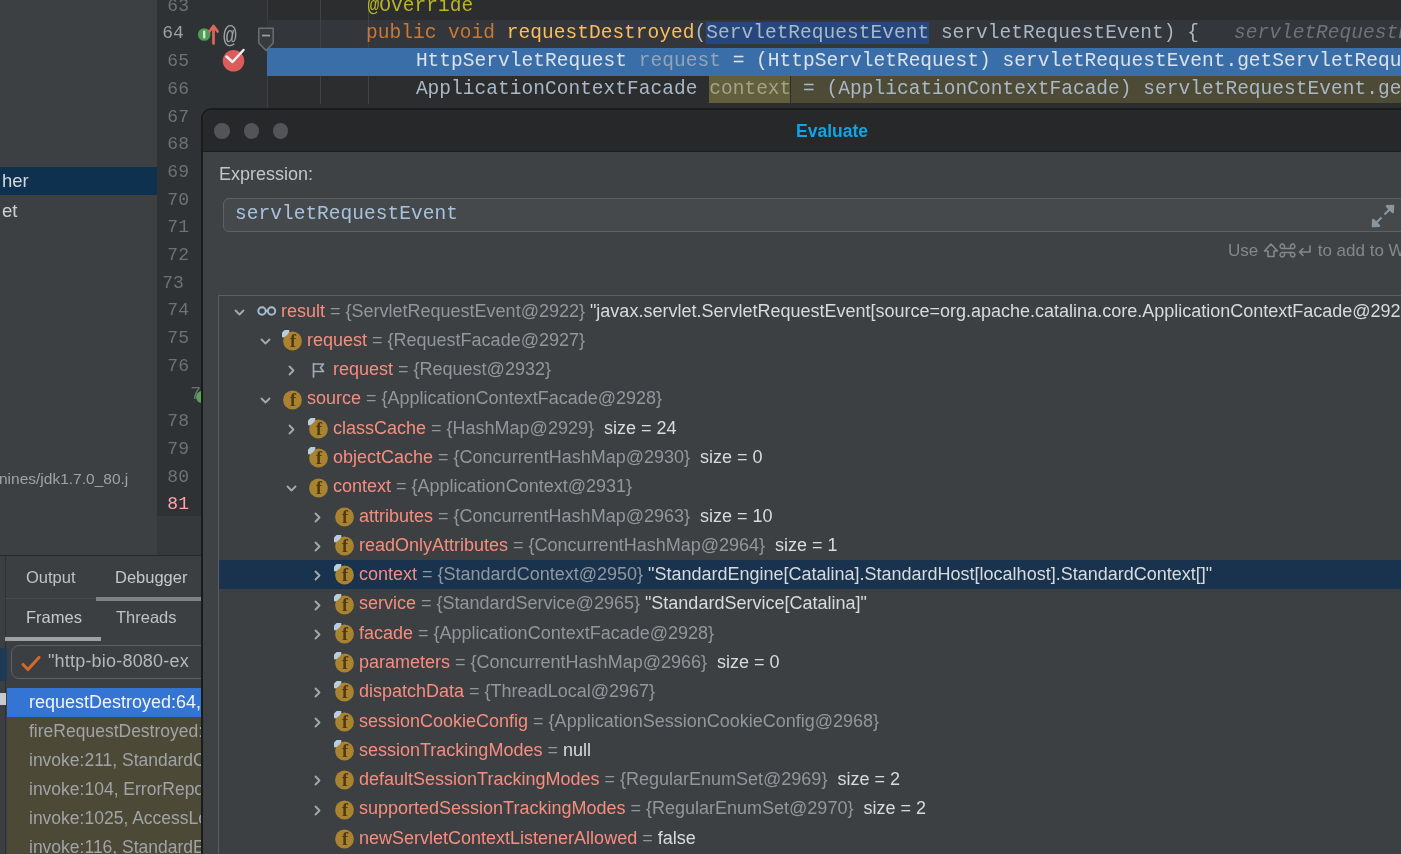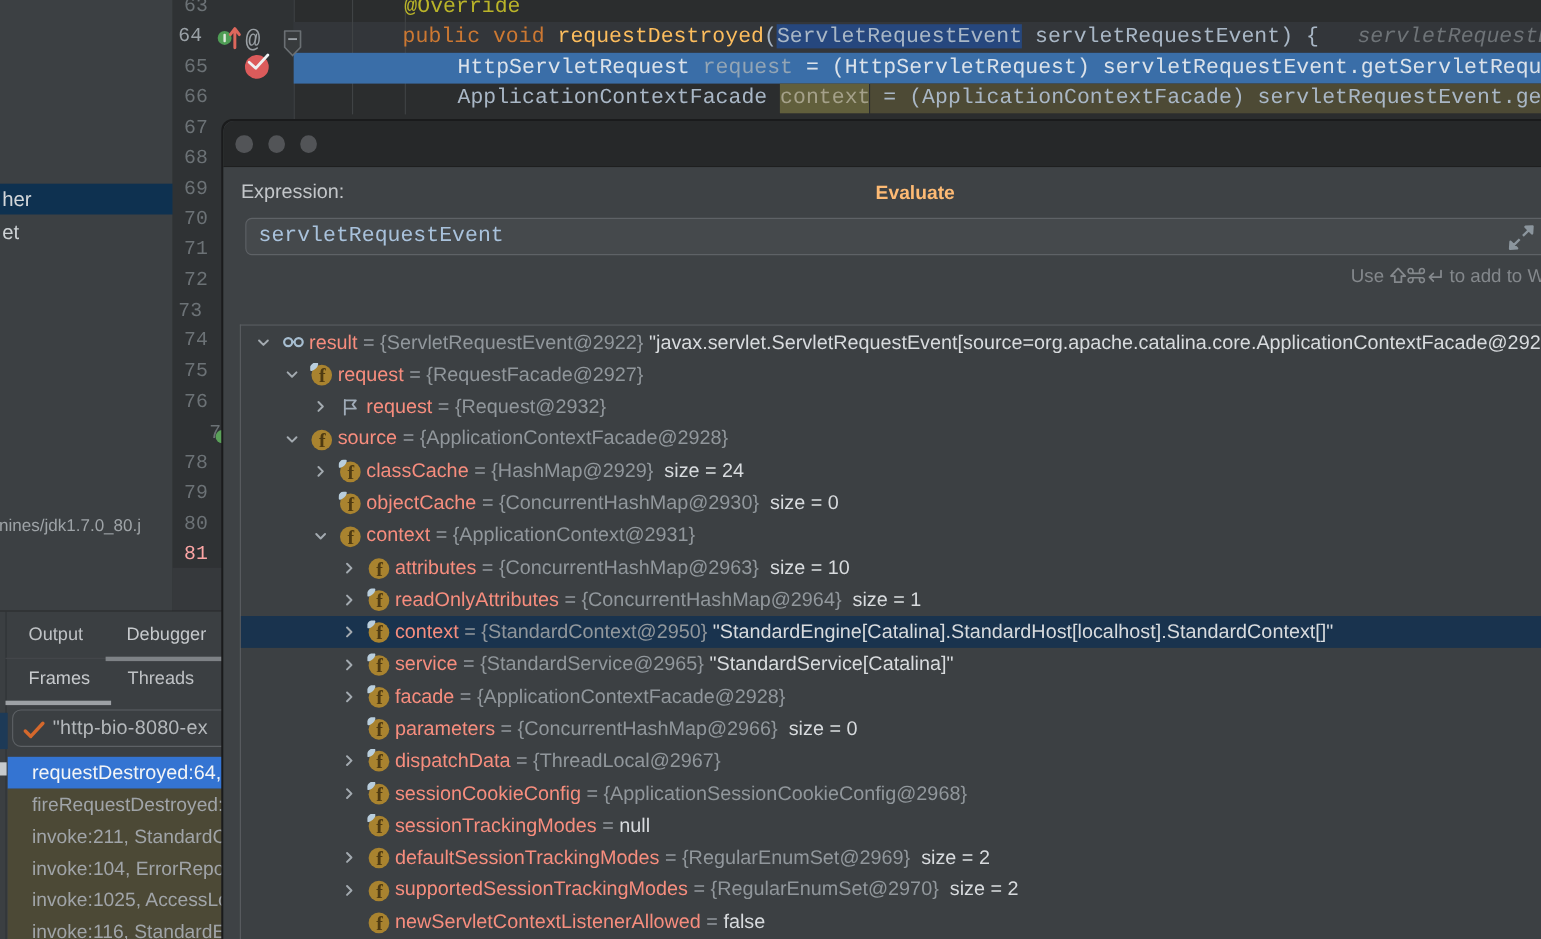--- a/index.html
+++ b/index.html
@@ -77,21 +77,21 @@
 <div class="abs" style="left:29px;top:717px;width:174px;height:29px;line-height:29px;font-size:17.5px;color:#a0a4a8;white-space:pre;overflow:hidden;">fireRequestDestroyed:96,</div>
 <div class="abs" style="left:29px;top:746px;width:174px;height:29px;line-height:29px;font-size:17.5px;color:#a0a4a8;white-space:pre;overflow:hidden;">invoke:211, StandardCont</div>
 <div class="abs" style="left:29px;top:775px;width:174px;height:29px;line-height:29px;font-size:17.5px;color:#a0a4a8;white-space:pre;overflow:hidden;">invoke:104, ErrorReportV</div>
 <div class="abs" style="left:29px;top:804px;width:174px;height:29px;line-height:29px;font-size:17.5px;color:#a0a4a8;white-space:pre;overflow:hidden;">invoke:1025, AccessLogVa</div>
 <div class="abs" style="left:29px;top:833px;width:174px;height:29px;line-height:29px;font-size:17.5px;color:#a0a4a8;white-space:pre;overflow:hidden;">invoke:116, StandardEngi</div>
 <div class="abs" style="left:201px;top:108px;width:1200px;height:746px;background:#3e4245;border-left:2px solid #1a1b1c;border-top:2px solid #1a1b1c;border-radius:11px 0 0 0;"></div>
 <div class="abs" style="left:203px;top:110px;width:1198px;height:41px;background:#262829;border-radius:10px 0 0 0;border-bottom:1px solid #1d1e1f;"></div>
 <div class="abs" style="left:214.3px;top:123.3px;width:15.4px;height:15.4px;border-radius:50%;background:#525457;"></div>
 <div class="abs" style="left:243.7px;top:123.3px;width:15.4px;height:15.4px;border-radius:50%;background:#525457;"></div>
 <div class="abs" style="left:272.9px;top:123.3px;width:15.4px;height:15.4px;border-radius:50%;background:#525457;"></div>
-<div class="abs" style="left:792px;top:117px;width:80px;height:28px;line-height:28px;font-size:17.5px;font-weight:bold;color:#fdba74;text-align:center;margin-top:44px;">Evaluate</div>
+<div class="abs" style="left:792px;top:117px;width:80px;height:28px;line-height:28px;font-size:17.5px;font-weight:bold;color:#0ea5e9;text-align:center;">Evaluate</div>
 <div class="abs" style="left:219px;top:163px;width:200px;height:22px;line-height:22px;font-size:18px;color:#c3c6c9;">Expression:</div>
 <div class="abs" style="left:223px;top:198px;width:1182px;height:32px;background:#45494c;border:1px solid #5e6266;border-radius:6px;"></div>
 <div class="abs mono" style="left:235px;top:199px;height:31px;line-height:31px;color:#a9c2dc;">servletRequestEvent</div>
 <svg class="abs" style="left:1370px;top:203px;" width="26" height="26" viewBox="0 0 26 26">
     <path d="M14.5 11.5 L20.5 5.5 M23.2 2.8 L22.8 9.2 L16.8 3.2 Z" stroke="#8b959d" stroke-width="2.2" fill="#8b959d" stroke-linejoin="round"></path>
     <path d="M11.5 14.5 L5.5 20.5 M2.8 23.2 L3.2 16.8 L9.2 22.8 Z" stroke="#8b959d" stroke-width="2.2" fill="#8b959d" stroke-linejoin="round"></path>
   </svg>
 <div class="abs" style="left:1228px;top:242px;width:180px;height:18px;line-height:18px;font-size:17px;color:#84888c;white-space:pre;">Use <svg width="16" height="15" viewBox="0 0 16 15" style="vertical-align:-2px">
       <path d="M8 1 L14.5 8 H11 V13.5 H5 V8 H1.5 Z" fill="none" stroke="#84888c" stroke-width="1.6" stroke-linejoin="round"></path>
     </svg><svg width="17" height="15" viewBox="0 0 17 15" style="vertical-align:-2px">

